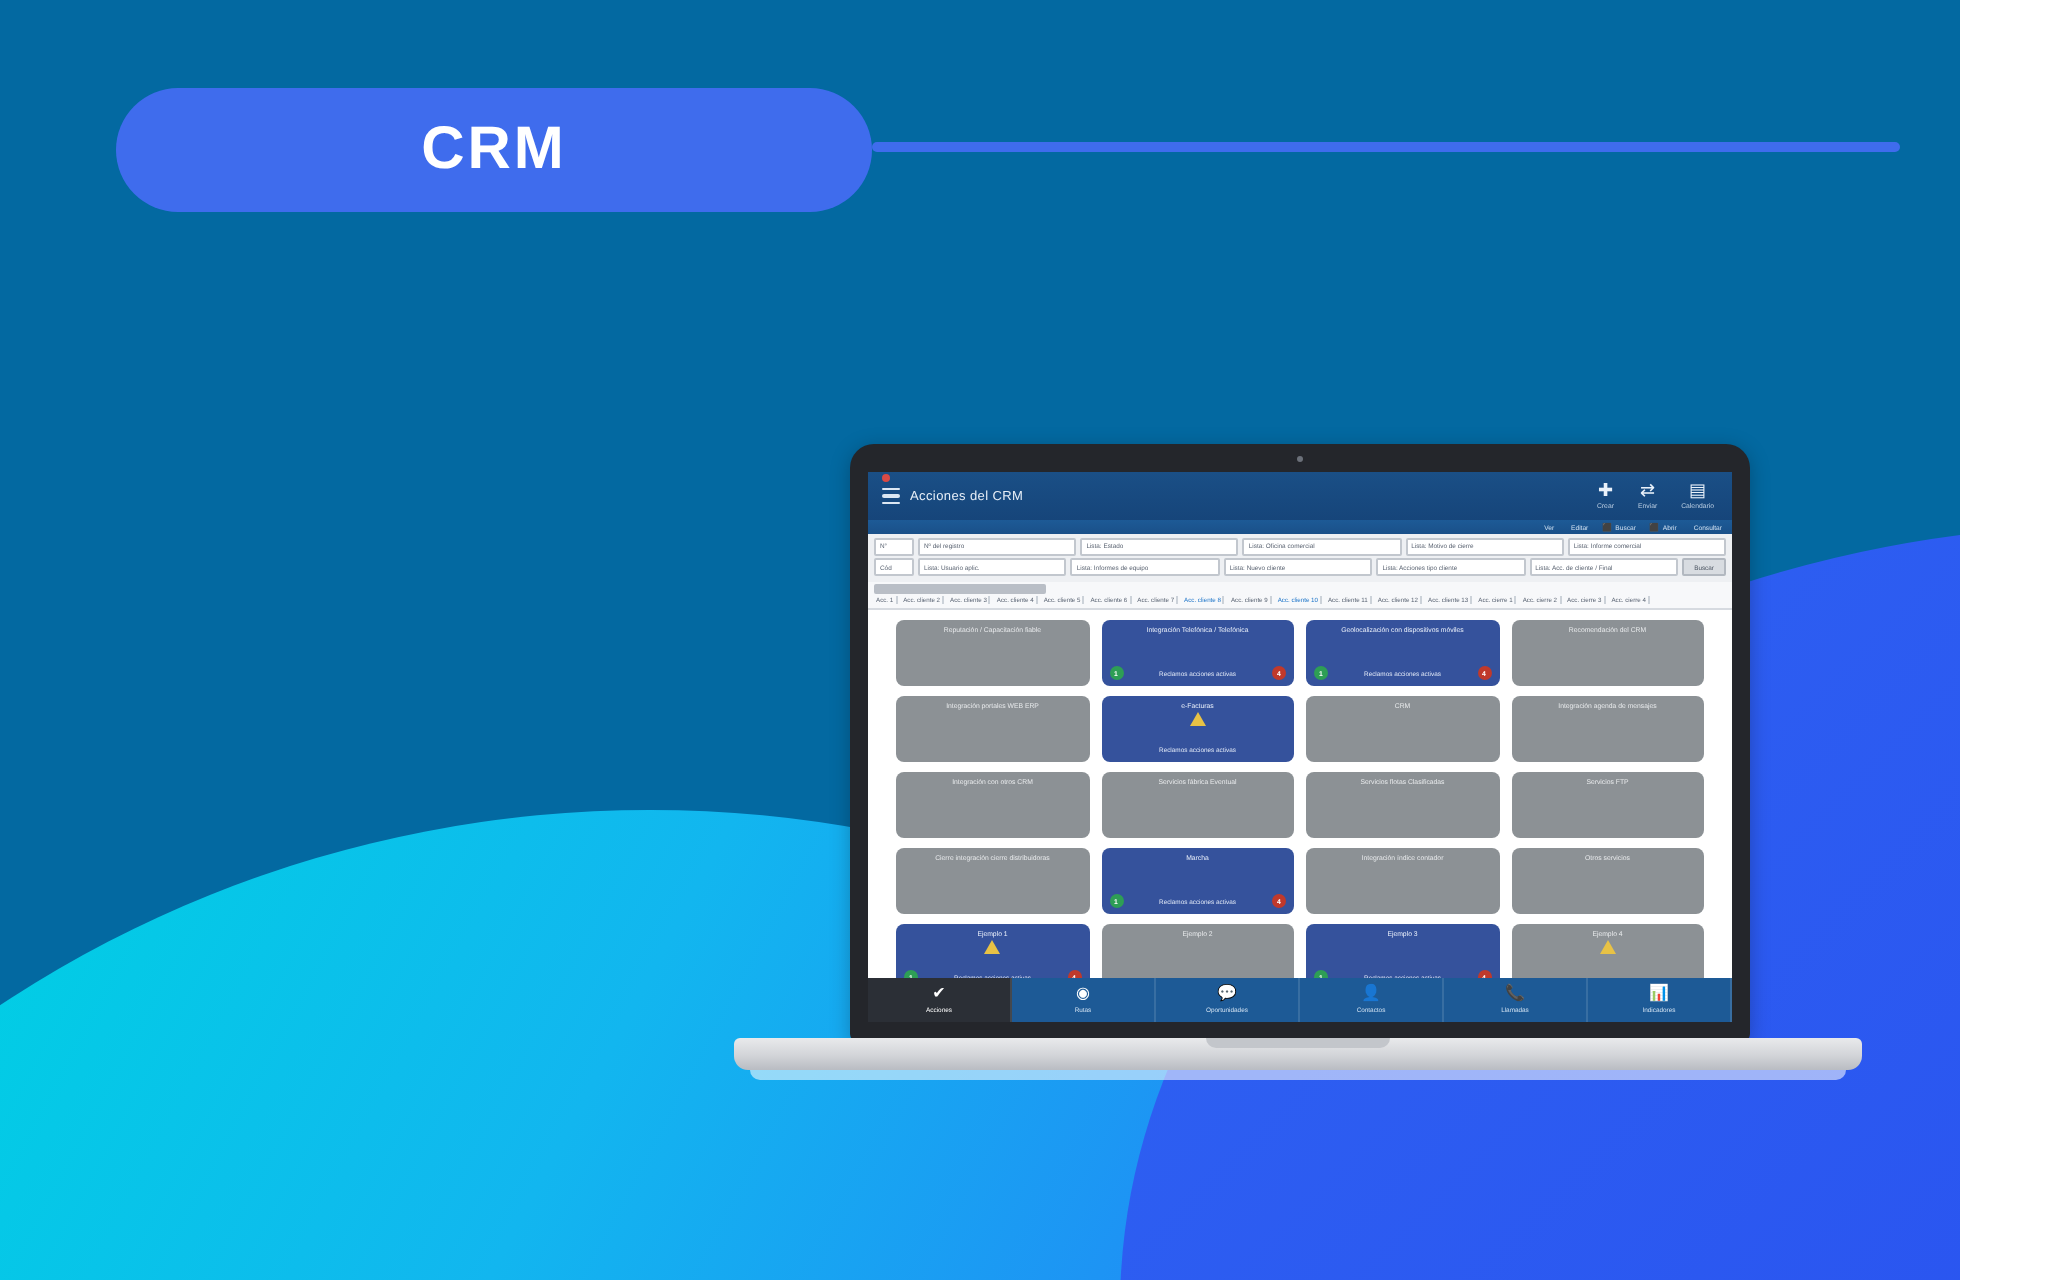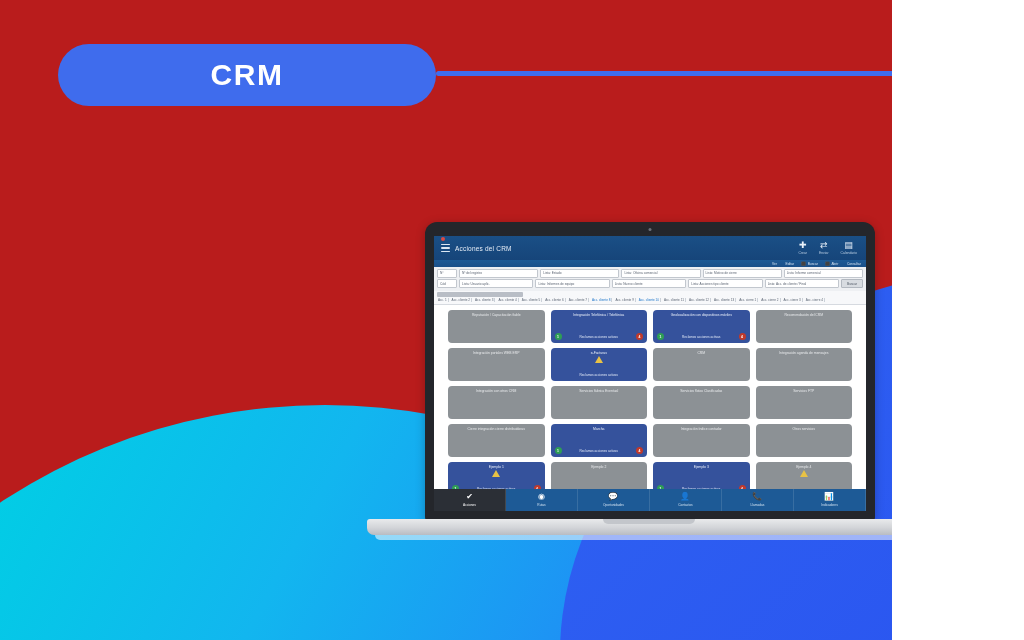--- a/index.html
+++ b/index.html
@@ -8,23 +8,23 @@
   }
   body {
     width: 1024px;
     height: 640px;
     background: #ffffff;
     font-family: "Liberation Sans", sans-serif;
     overflow: hidden;
   }
   .stage {
     position: relative;
-    width: 892px;
+    width: 980px;
     height: 640px;
-    background: #b91c1c;
+    background: #0369a1;
     overflow: hidden;
   }
 
   
   .blob-cyan {
     position: absolute;
     left: -250px;
     top: 405px;
     width: 1150px;
     height: 900px;

